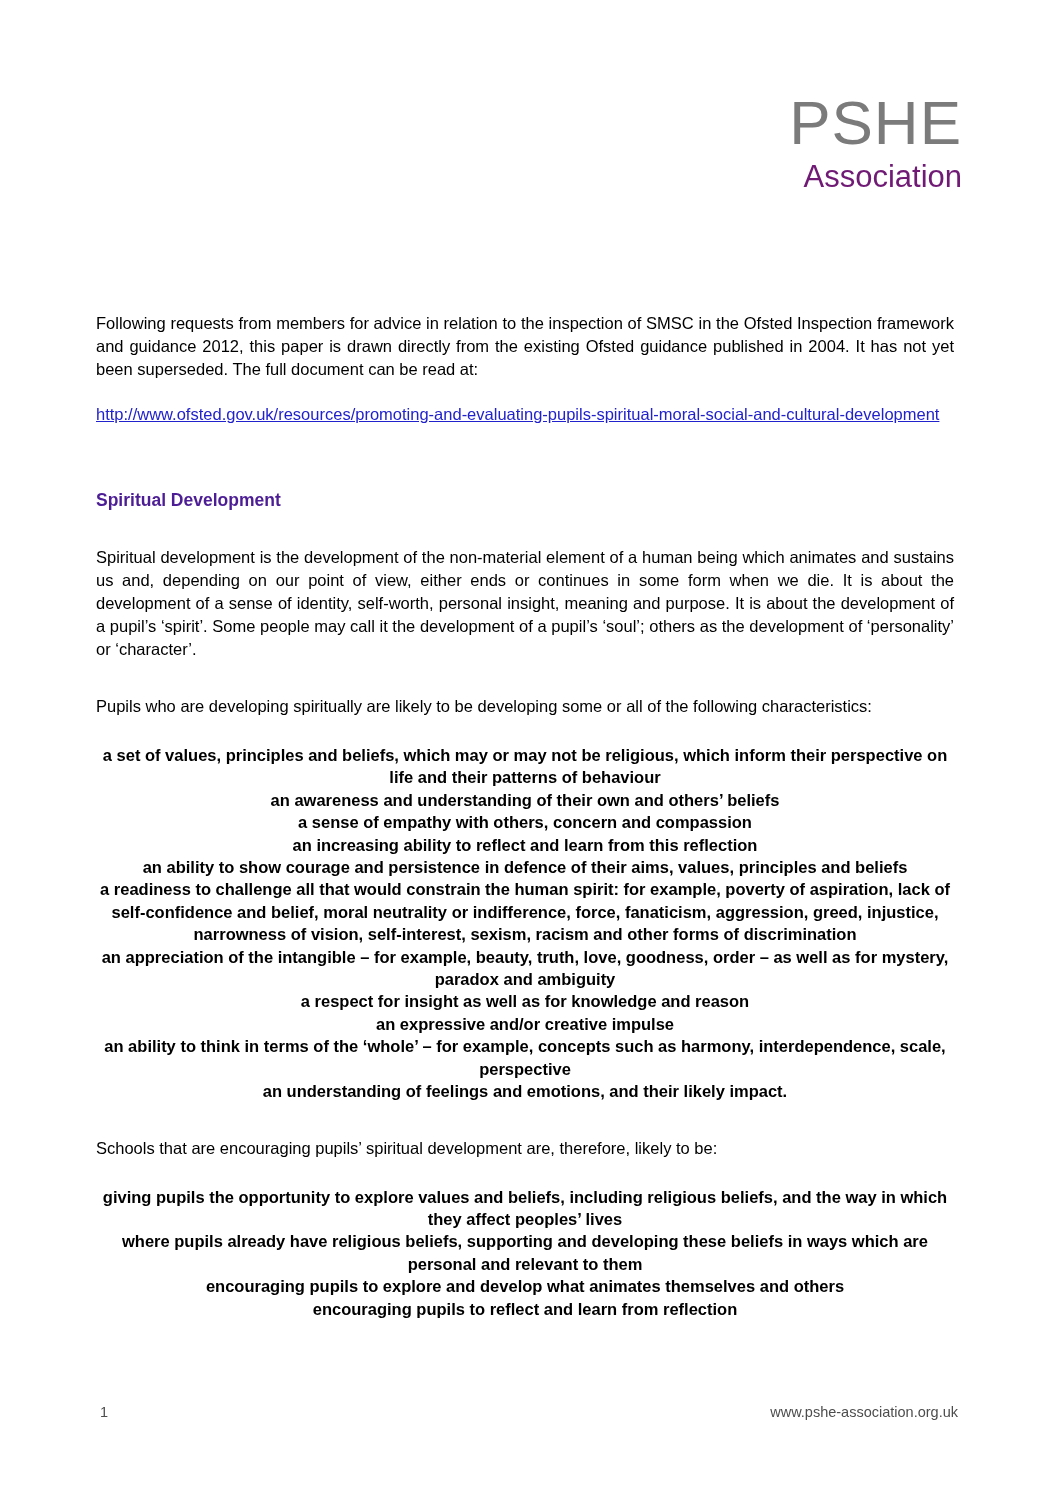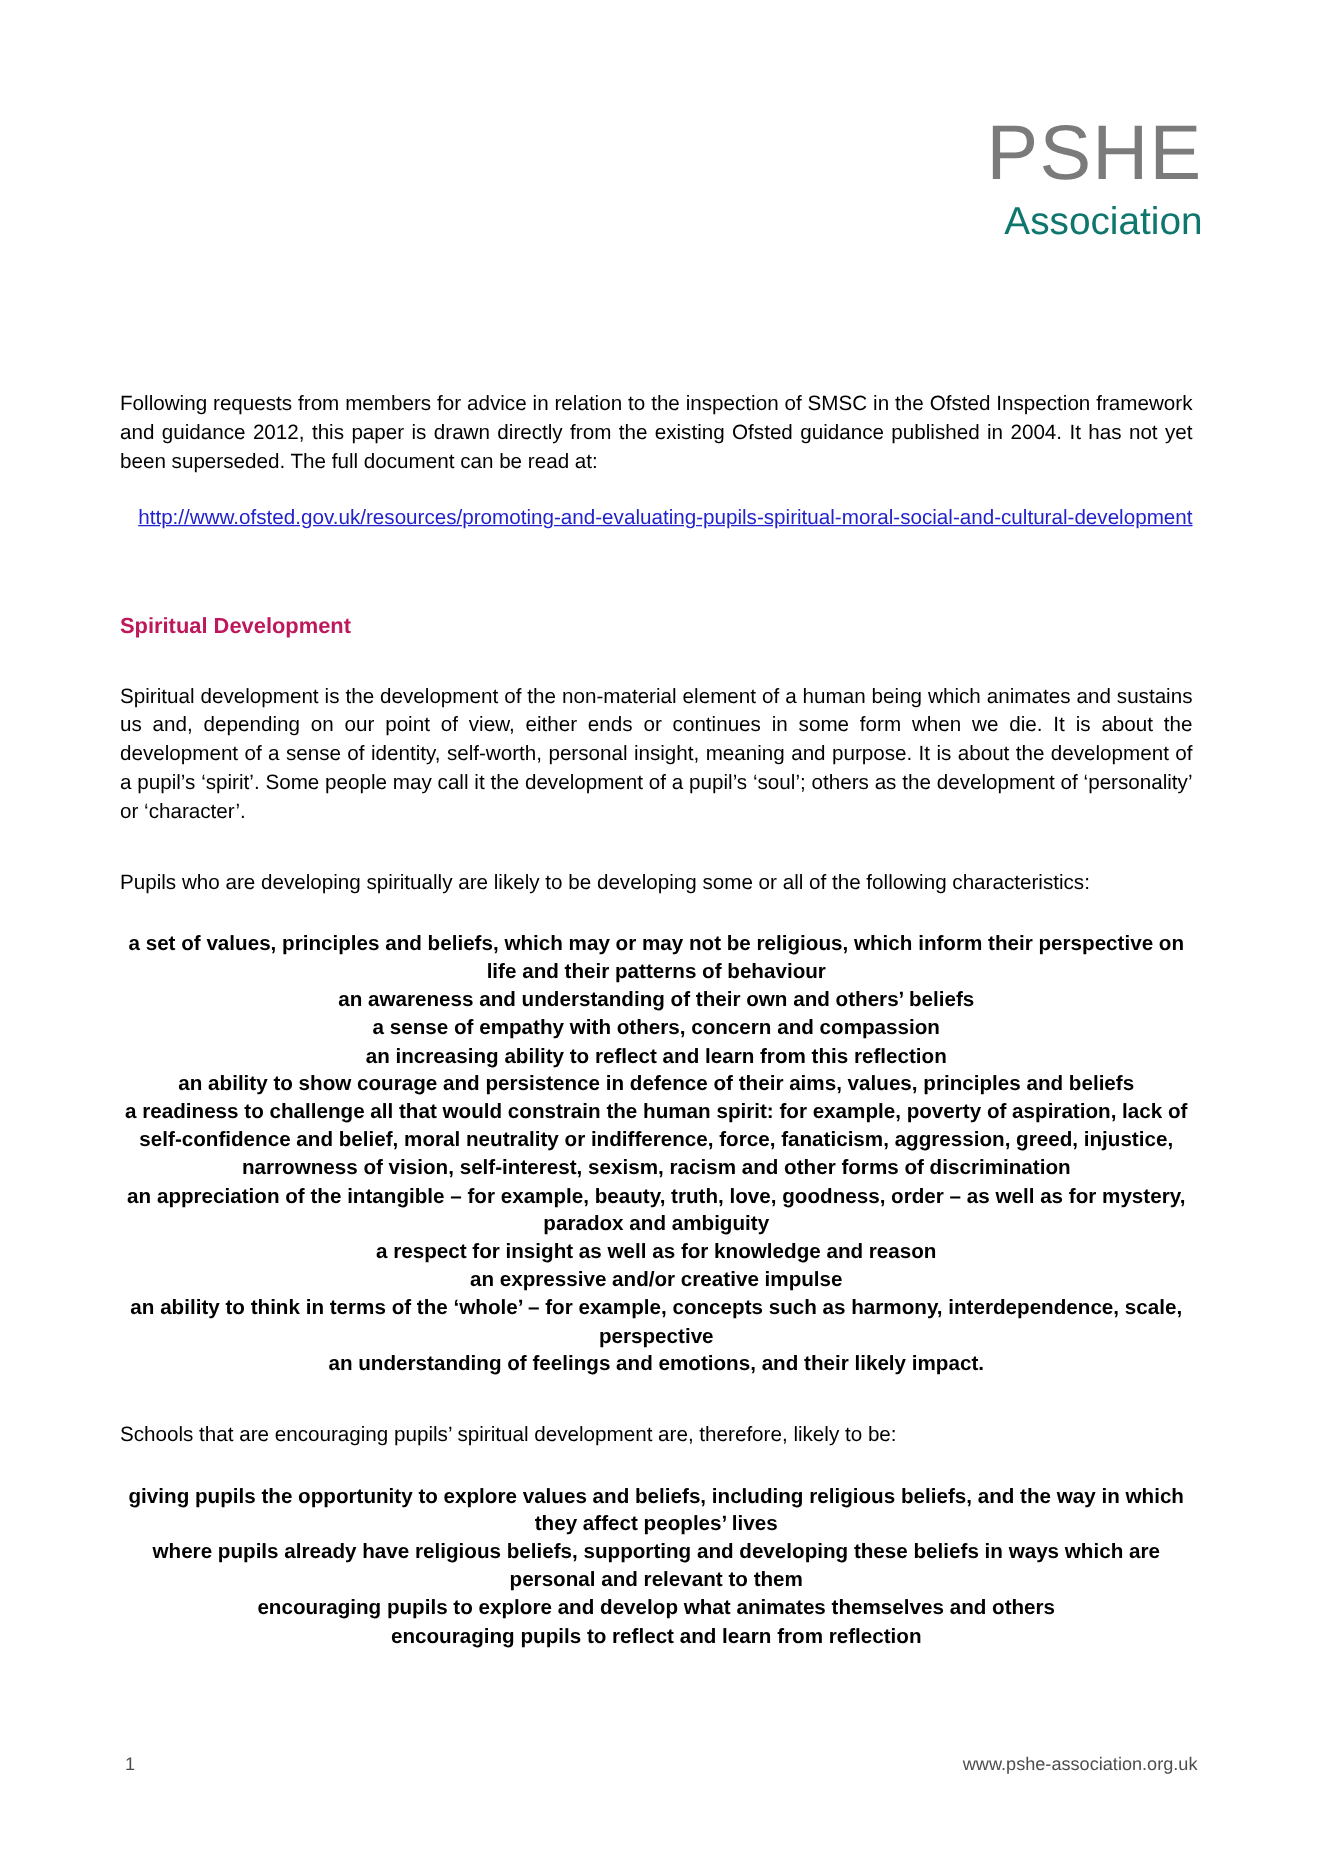--- a/index.html
+++ b/index.html
@@ -36,21 +36,21 @@
     letter-spacing: 1px;
     color: #7b7b7b;
     font-weight: 400;
     display: block;
     white-space: nowrap;
   }
   .logo-secondary {
     font-family: "Liberation Sans", sans-serif;
     font-size: 31px;
     line-height: 34px;
-    color: #0f766e;
+    color: #701a75;
     font-weight: 400;
     display: block;
     margin-top: 6px;
     white-space: nowrap;
   }
 
   
   .content {
     position: absolute;
     left: 96px;
@@ -63,34 +63,34 @@
     line-height: 23px;
     margin: 0;
     text-align: justify;
     color: #000000;
   }
 
   .link-para {
     margin: 22px 0 0 0;
     font-size: 16.5px;
     line-height: 23px;
-    text-align: right;
+    text-align: left;
   }
   .doc-link {
     color: #2222cc;
     text-decoration: underline;
     word-break: break-all;
   }
 
   h2.section-heading {
     font-size: 17.5px;
     line-height: 24px;
     font-weight: bold;
     margin: 0;
-    color: #be185d;
+    color: #4c1d95;
   }
 
   .spacer-lg { height: 62px; }
   .spacer-md { height: 34px; }
   .spacer-sm { height: 26px; }
 
   
   ul.plain-list {
     list-style: none;
     margin: 0;

